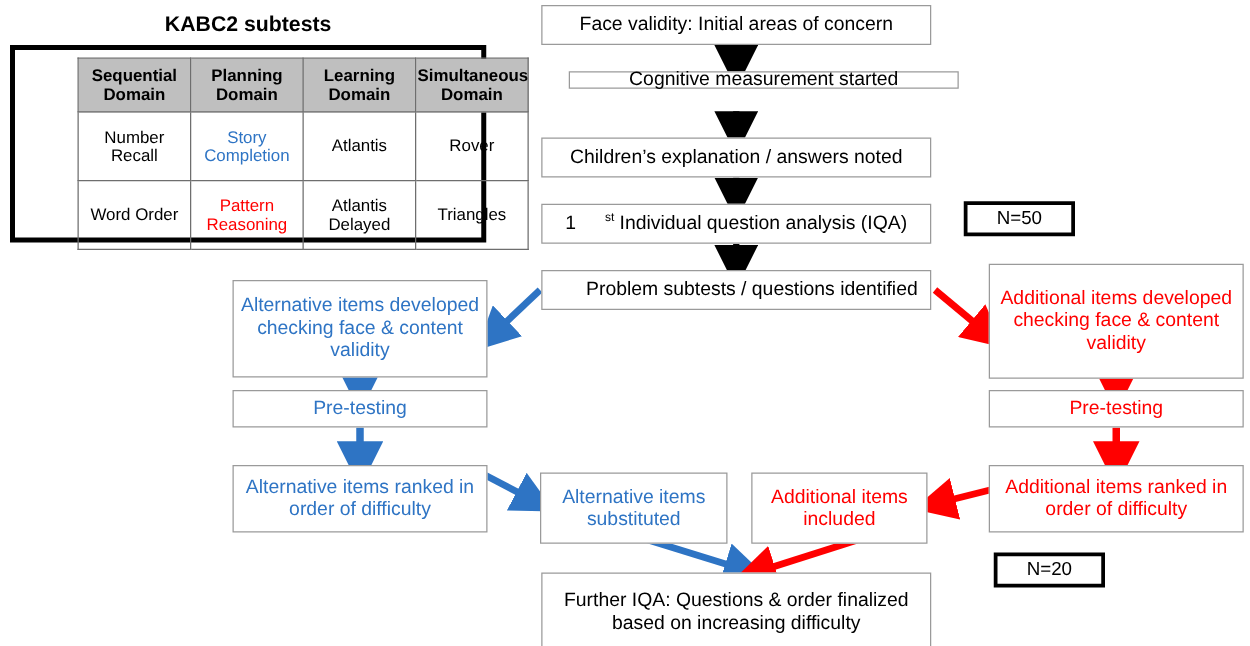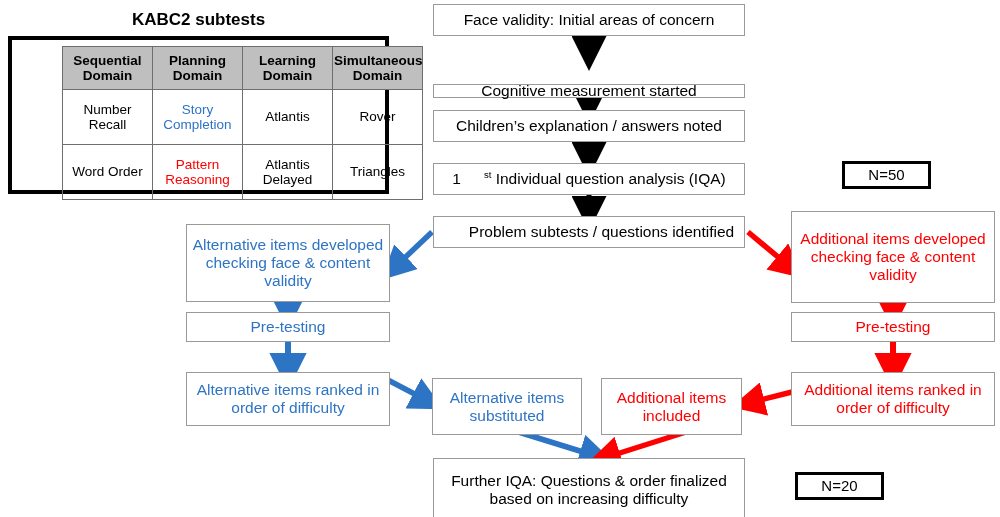--- a/index.html
+++ b/index.html
@@ -205,41 +205,41 @@
           <td>Triangles</td>
         </tr>
       </tbody>
     </table>
   </div>
 
   <div class="box" style="left:433px; top:4px; width:312px; height:32px;">
     <span class="txt">Face validity: Initial areas of concern</span>
   </div>
 
-  <div class="box" style="left:433px; top:57px; width:312px; height:14px;margin-top:27px;">
+  <div class="box" style="left:455px; top:57px; width:312px; height:14px;">
     <span class="txt">Cognitive measurement started</span>
   </div>
 
   <div class="box" style="left:433px; top:110px; width:312px; height:32px;">
     <span class="txt">Children’s explanation / answers noted</span>
   </div>
 
   <div class="box" style="left:433px; top:163px; width:312px; height:32px;">
     <span class="txt"><span>1</span><sup>st</sup><span> Individual question analysis (IQA)</span></span>
   </div>
 
   <div class="box" style="left:433px; top:216px; width:312px; height:32px;padding-left:30px;">
     <span class="txt">Problem subtests / questions identified</span>
   </div>
 
-  <div class="box thick" style="left:842px; top:161px; width:89px; height:28px; font-size:15px;">
+  <div class="box thick" style="left:771px; top:161px; width:89px; height:28px; font-size:15px;">
     <span class="txt">N=50</span>
   </div>
 
-  <div class="box thick" style="left:795px; top:472px; width:89px; height:28px; font-size:15px;">
+  <div class="box thick" style="left:795px; top:442px; width:89px; height:28px; font-size:15px;">
     <span class="txt">N=20</span>
   </div>
 
   <div class="box blue" style="left:186px; top:224px; width:204px; height:78px;">
     <span class="txt">Alternative items developed checking face &amp; content validity</span>
   </div>
 
   <div class="box blue" style="left:186px; top:312px; width:204px; height:30px;">
     <span class="txt">Pre-testing</span>
   </div>

